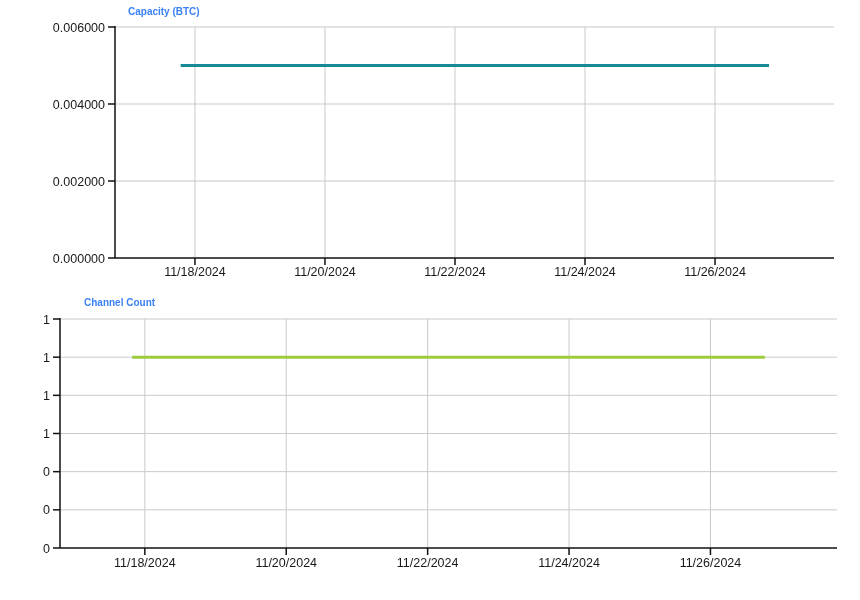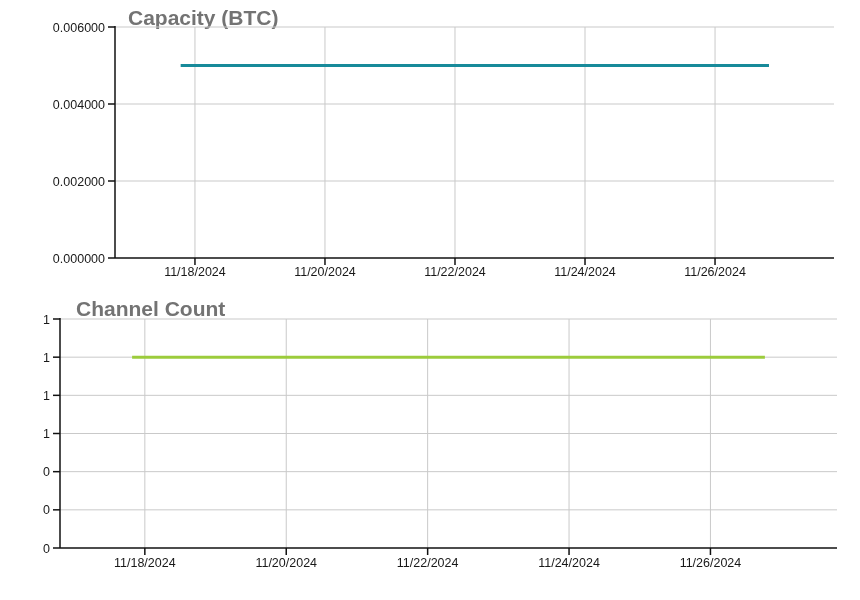--- a/index.html
+++ b/index.html
@@ -10,42 +10,42 @@
   }
   #canvas {
     position: relative;
     width: 860px;
     height: 600px;
     background: #ffffff;
     overflow: hidden;
   }
   .chart-title {
     position: absolute;
-    font-size: 21px;
+    font-size: 10px;
     font-weight: bold;
-    color: #737373;
+    color: #3b82f6;
     white-space: nowrap;
   }
   #plots {
     position: absolute;
     left: 0;
     top: 0;
   }
   .tick-label {
     font-family: "Liberation Sans", sans-serif;
     font-size: 12.5px;
     fill: #191919;
   }
 </style>
 </head>
 <body>
 
 <div id="canvas">
   <div class="chart-title" style="left:128px; top:6px;">Capacity (BTC)</div>
-  <div class="chart-title" style="left:76px; top:297px;">Channel Count</div>
+  <div class="chart-title" style="left:84px; top:297px;">Channel Count</div>
   <svg id="plots" width="860" height="600">
       <g>
         <line x1="194.9611211573237" y1="27" x2="194.9611211573237" y2="258" stroke="#c9c9c9" stroke-width="1"></line>
         <line x1="324.9792043399638" y1="27" x2="324.9792043399638" y2="258" stroke="#c9c9c9" stroke-width="1"></line>
         <line x1="454.997287522604" y1="27" x2="454.997287522604" y2="258" stroke="#c9c9c9" stroke-width="1"></line>
         <line x1="585.0153707052441" y1="27" x2="585.0153707052441" y2="258" stroke="#c9c9c9" stroke-width="1"></line>
         <line x1="715.0334538878842" y1="27" x2="715.0334538878842" y2="258" stroke="#c9c9c9" stroke-width="1"></line>
         <line x1="115" y1="27" x2="834" y2="27" stroke="#c9c9c9" stroke-width="1"></line>
         <line x1="115" y1="104.00000000000001" x2="834" y2="104.00000000000001" stroke="#c9c9c9" stroke-width="1"></line>
         <line x1="115" y1="181.00000000000003" x2="834" y2="181.00000000000003" stroke="#c9c9c9" stroke-width="1"></line>

